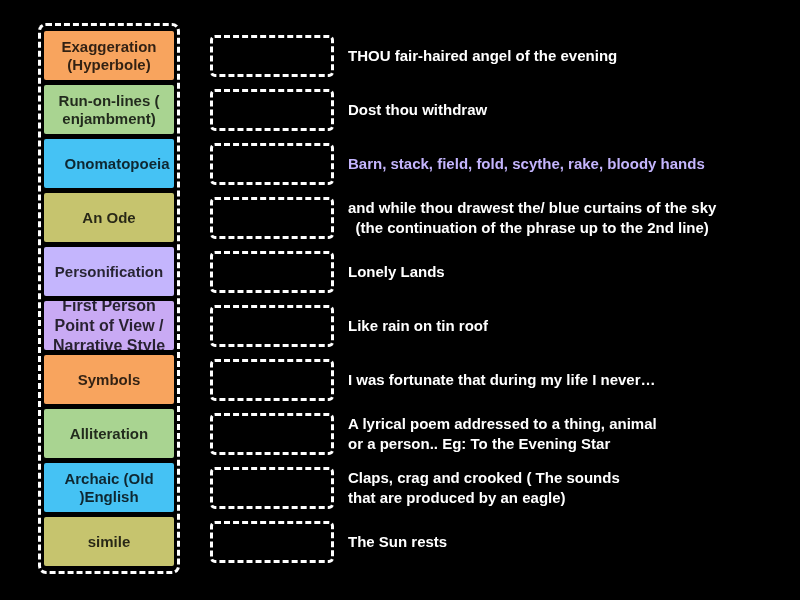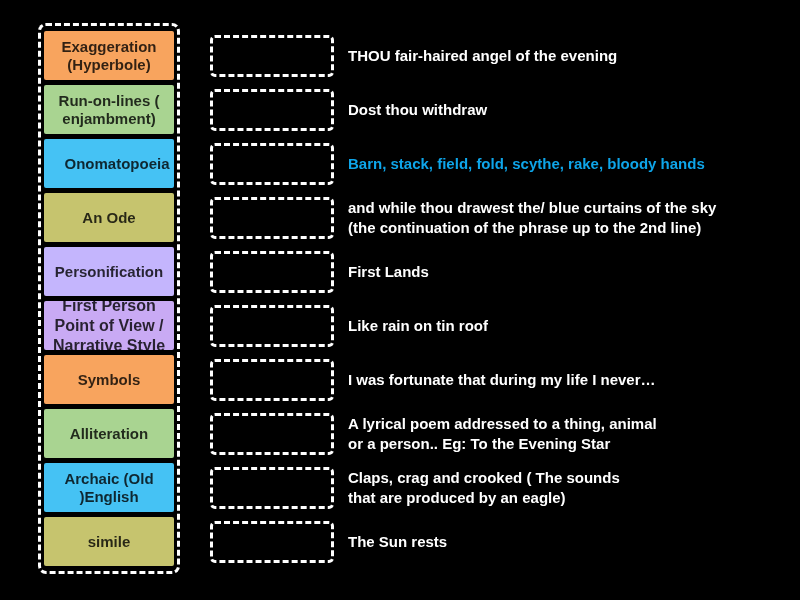--- a/index.html
+++ b/index.html
@@ -105,30 +105,30 @@
       <div class="row">
     <div class="zone"></div>
     <div class="clue" style="color: rgb(255, 255, 255);">THOU fair-haired angel of the evening</div>
   </div>
       <div class="row">
     <div class="zone"></div>
     <div class="clue" style="color: rgb(255, 255, 255);">Dost thou withdraw</div>
   </div>
       <div class="row">
     <div class="zone"></div>
-    <div class="clue" style="color: #0ea5e9; text-align: right;">Barn, stack, field, fold, scythe, rake, bloody hands</div>
+    <div class="clue" style="color: #c4b5fd; text-align: right;">Barn, stack, field, fold, scythe, rake, bloody hands</div>
   </div>
       <div class="row">
     <div class="zone"></div>
-    <div class="clue" style="color: rgb(255, 255, 255);">and while thou drawest the/ blue curtains of the sky
+    <div class="clue" style="color: rgb(255, 255, 255); text-align: center;">and while thou drawest the/ blue curtains of the sky
 (the continuation of the phrase up to the 2nd line)</div>
   </div>
       <div class="row">
     <div class="zone"></div>
-    <div class="clue" style="color: rgb(255, 255, 255);">First Lands</div>
+    <div class="clue" style="color: rgb(255, 255, 255);">Lonely Lands</div>
   </div>
       <div class="row">
     <div class="zone"></div>
     <div class="clue" style="color: rgb(255, 255, 255);">Like rain on tin roof</div>
   </div>
       <div class="row">
     <div class="zone"></div>
     <div class="clue" style="color: rgb(255, 255, 255);">I was fortunate that during my life I never…</div>
   </div>
       <div class="row">

